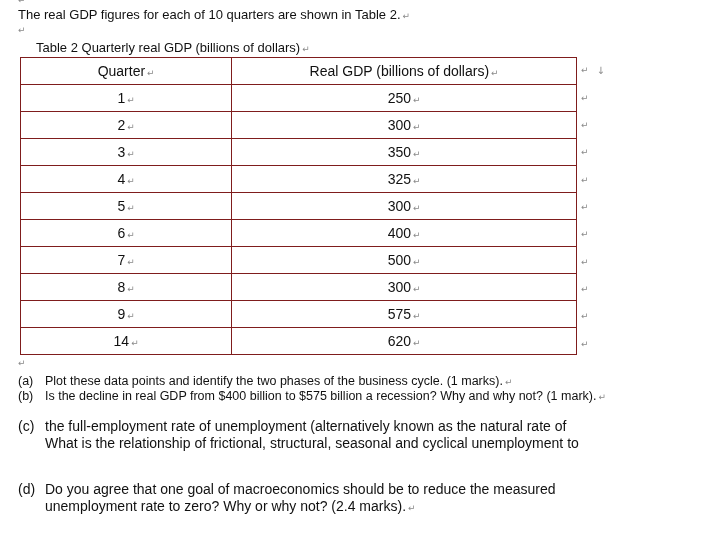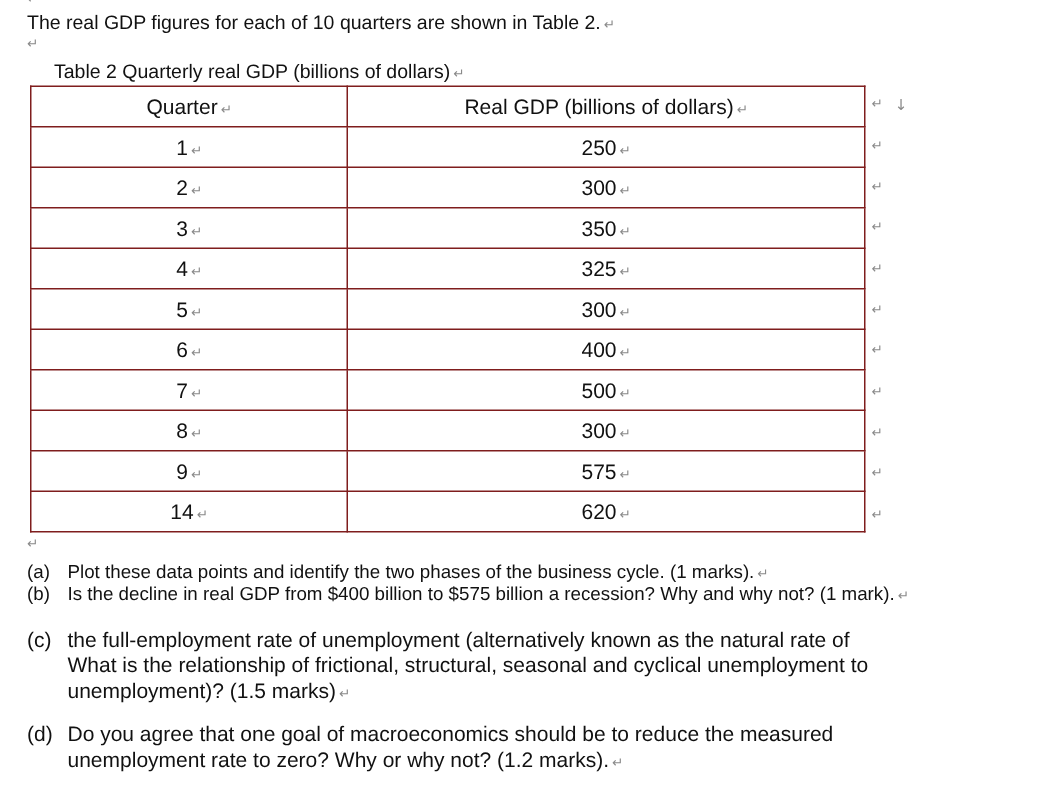--- a/index.html
+++ b/index.html
@@ -182,25 +182,24 @@
   <div class="question q-small q-b">
     <span class="q-label">(b)</span>
     <span class="q-body"><span>Is the decline in real GDP from $400 billion to $575 billion a recession? Why and why not? (1 mark).</span><span class="pmark inline-pmark">↵</span></span>
   </div>
 
   <div class="question q-large q-c">
     <span class="q-label">(c)</span>
     <span class="q-body">
       <div>the full-employment rate of unemployment (alternatively known as the natural rate of</div>
       <div>What is the relationship of frictional, structural, seasonal and cyclical unemployment to</div>
-      <div><span>unemployment)? (1.5 marks)</span><span class="pmark inline-pmark">↵</span></div>
     </span>
   </div>
 
   <div class="question q-large q-d">
     <span class="q-label">(d)</span>
     <span class="q-body">
       <div>Do you agree that one goal of macroeconomics should be to reduce the measured</div>
-      <div><span>unemployment rate to zero? Why or why not? (1.2 marks).</span><span class="pmark inline-pmark">↵</span></div>
+      <div><span>unemployment rate to zero? Why or why not? (2.4 marks).</span><span class="pmark inline-pmark">↵</span></div>
     </span>
   </div>
 
 </div>
 
 </body></html>

